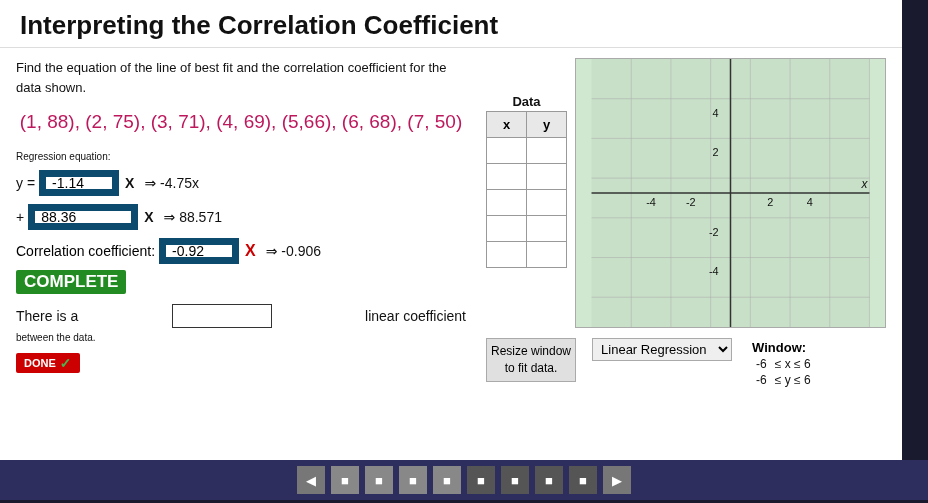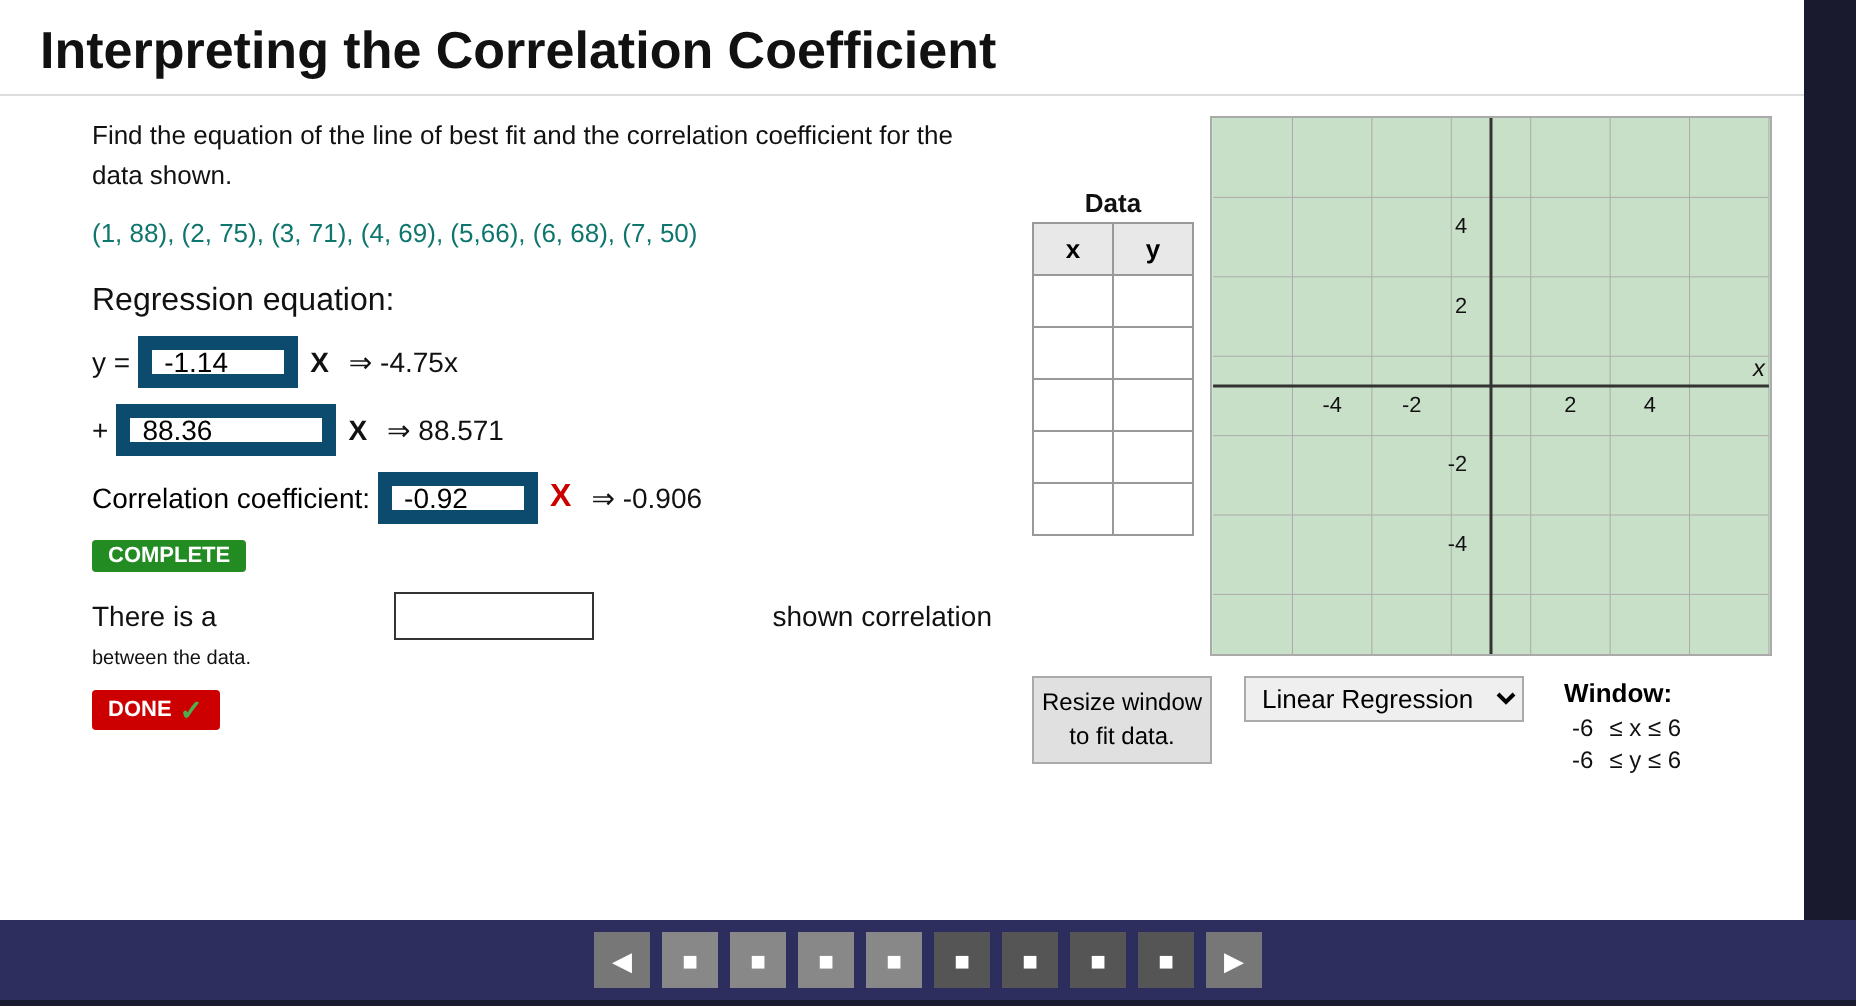--- a/index.html
+++ b/index.html
@@ -35,39 +35,39 @@
 
     .content-area {
       display: flex;
       padding: 10px 16px;
       gap: 10px;
     }
 
     .left-panel {
       flex: 0 0 460px;
       padding-right: 10px;
-      margin-left: 30px;
     }
 
     .description {
       font-size: 13px;
       color: #111;
       margin-bottom: 10px;
       line-height: 1.5;
     }
 
     .data-points {
-      font-size: 13px;
-      color: #0f766e;
+      font-size: 19px;
+      color: #be185d;
       margin-bottom: 14px;
       line-height: 1.6;
+      text-align: center;
     }
 
     .regression-label {
-      font-size: 16px;
+      font-size: 10px;
       font-weight: normal;
       margin-bottom: 8px;
       color: #111;
     }
 
     .equation-row {
       display: flex;
       align-items: center;
       margin-bottom: 8px;
       font-size: 14px;
@@ -105,21 +105,21 @@
       display: flex;
       align-items: center;
       gap: 4px;
       margin-bottom: 6px;
       font-size: 14px;
     }
 
     .badge-complete {
       background: #228B22;
       color: #fff;
-      font-size: 11px;
+      font-size: 17px;
       font-weight: bold;
       padding: 2px 8px;
       border-radius: 2px;
       display: inline-block;
       margin-bottom: 10px;
     }
 
     .correlation-sentence {
       font-size: 14px;
       color: #111;
@@ -345,21 +345,21 @@
         <span class="arrow-result">⇒ -0.906</span>
       </div>
 
       
       <div class="badge-complete">COMPLETE</div>
 
       
       <div class="correlation-sentence">
         <span>There is a</span>
         <input class="blank-input" type="text" style="">
-        <span>shown correlation</span>
+        <span>linear coefficient</span>
       </div>
       <div style="font-size:10px; color:#111; margin-bottom:6px;">between the data.</div>
 
       
       <div class="badge-done">
         <span>DONE</span>
         <span class="check-icon">✓</span>
       </div>
     </div>
 

